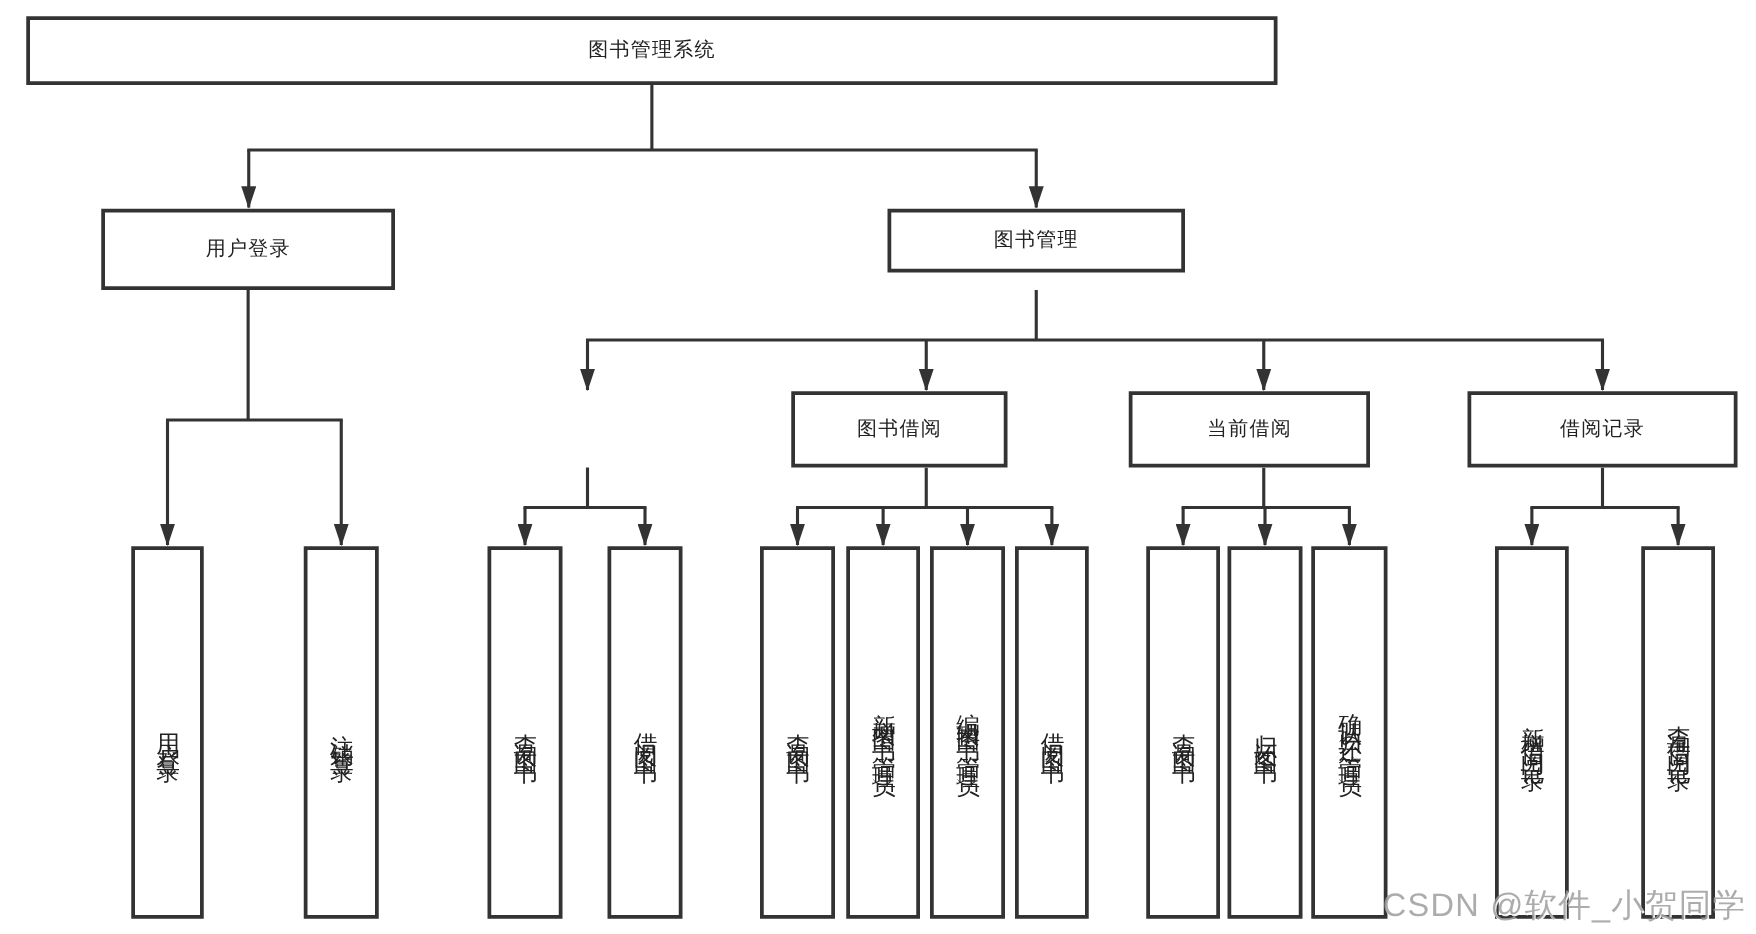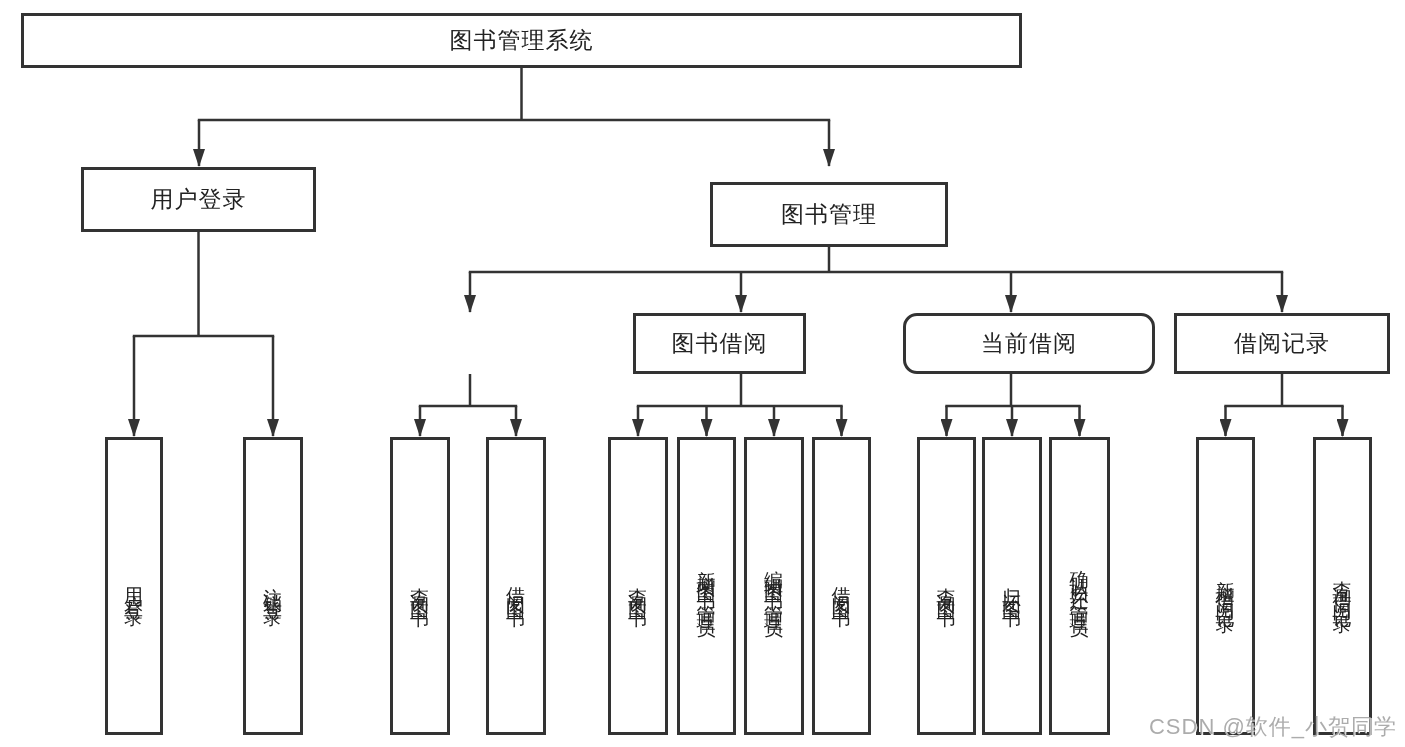--- a/index.html
+++ b/index.html
@@ -28,59 +28,59 @@
     box-sizing: border-box;
     border: 3px solid #333333;
     background: #ffffff;
     display: flex;
     align-items: center;
     justify-content: center;
     color: #222222;
     z-index: 2;
   }
   .box.h {
-    font-size: 23px;
+    font-size: 16px;
     letter-spacing: 1px;
     white-space: nowrap;
   }
   .box.v {
     writing-mode: vertical-rl;
     font-size: 19px;
     letter-spacing: 7px;
     line-height: 1;
     top: 437px;
     height: 298px;
     text-align: center;
   }
   .box.root  { left: 21px;  top: 13px;  width: 1001px; height: 55px; }
   .box.l2a   { left: 81px;  top: 167px; width: 235px;  height: 65px; }
-  .box.l2b   { left: 710px; top: 167px; width: 238px;  height: 65px; margin-top: 15px; }
+  .box.l2b   { left: 710px; top: 167px; width: 238px;  height: 51px; }
   .box.l3    { top: 313px; height: 61px; }
   .box.l3a   { left: 362px;  width: 216px; }
   .box.l3b   { left: 633px;  width: 173px; }
-  .box.l3c   { left: 903px;  width: 252px; border-radius: 14px; }
+  .box.l3c   { left: 903px;  width: 193px; }
   .box.l3d   { left: 1174px; width: 216px; }
   .box.a1 { left: 105px;  width: 58px; }
   .box.a2 { left: 243px;  width: 60px; }
   .box.b1 { left: 390px;  width: 60px; }
   .box.b2 { left: 486px;  width: 60px; }
   .box.c1 { left: 608px;  width: 60px; }
   .box.c2 { left: 677px;  width: 59px; }
   .box.c3 { left: 744px;  width: 60px; }
   .box.c4 { left: 812px;  width: 59px; }
   .box.d1 { left: 917px;  width: 59px; }
   .box.d2 { left: 982px;  width: 60px; }
   .box.d3 { left: 1049px; width: 61px; }
   .box.e1 { left: 1196px; width: 59px; }
   .box.e2 { left: 1313px; width: 59px; }
   .watermark {
     position: absolute;
     right: 8px;
     bottom: 5px;
-    font-size: 22px;
+    font-size: 26px;
     color: rgba(158, 158, 158, 0.85);
     letter-spacing: 1px;
     white-space: nowrap;
     z-index: 5;
     text-shadow: 1px 1px 0 rgba(255,255,255,0.9);
   }
 </style>
 </head>
 <body>
 

